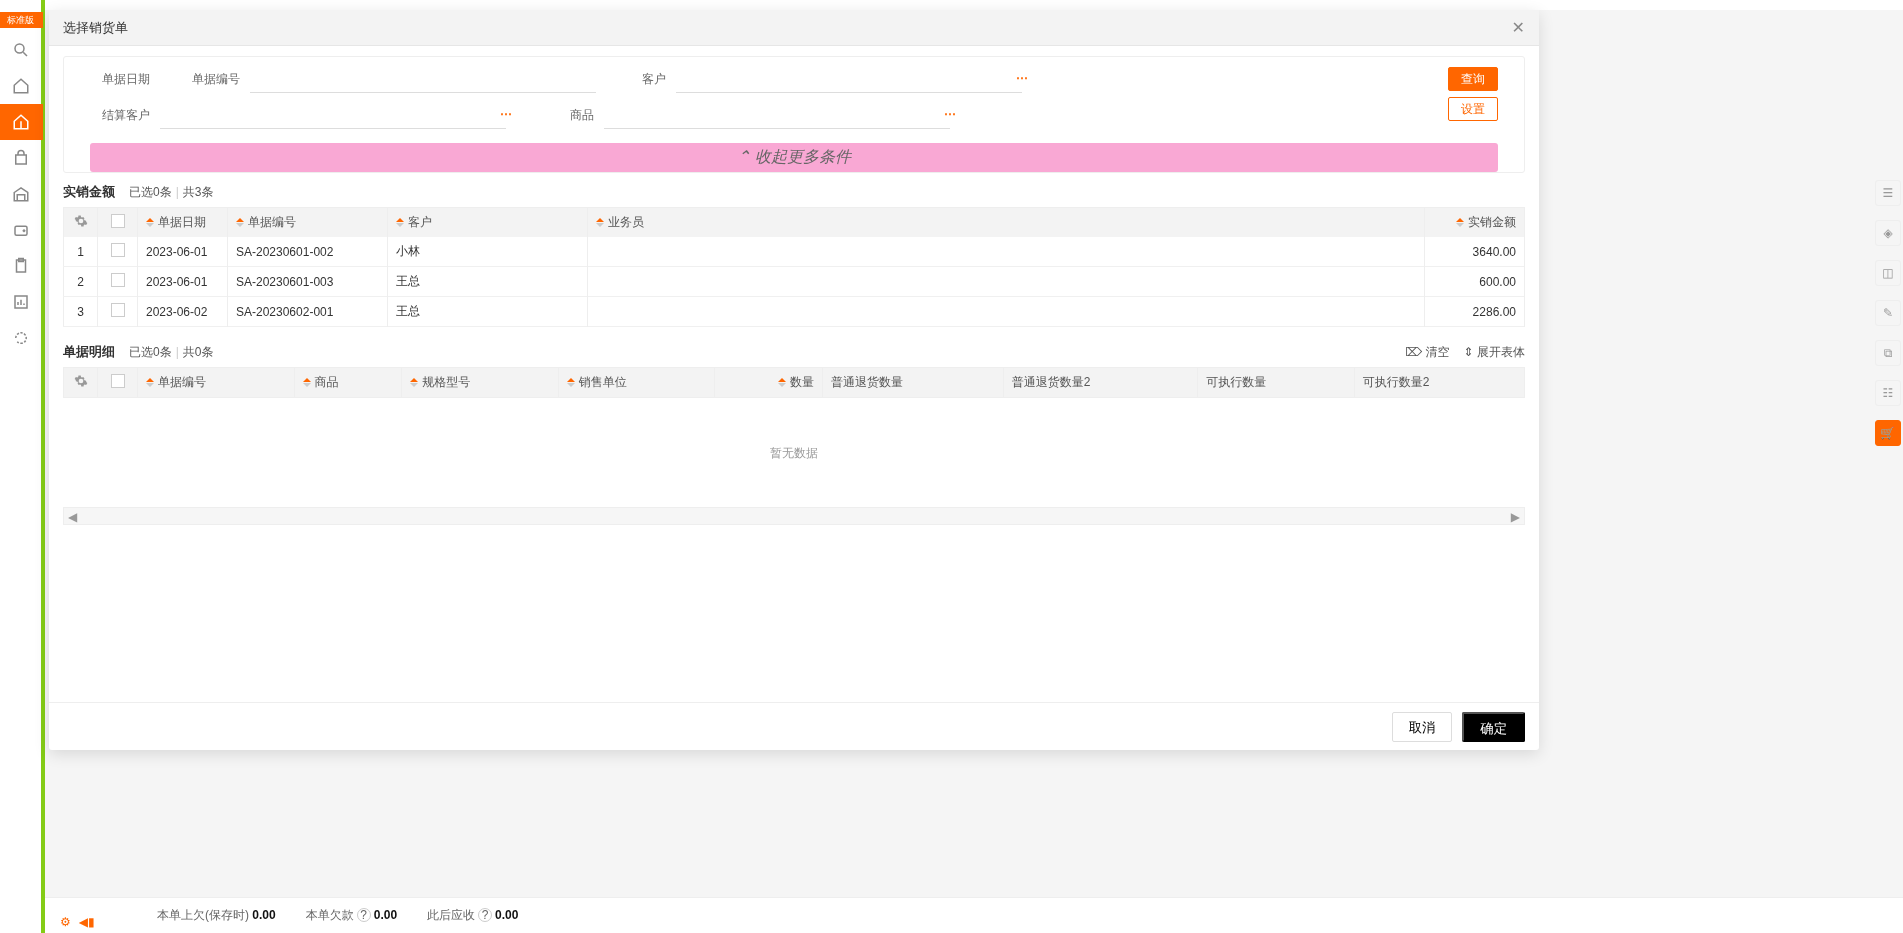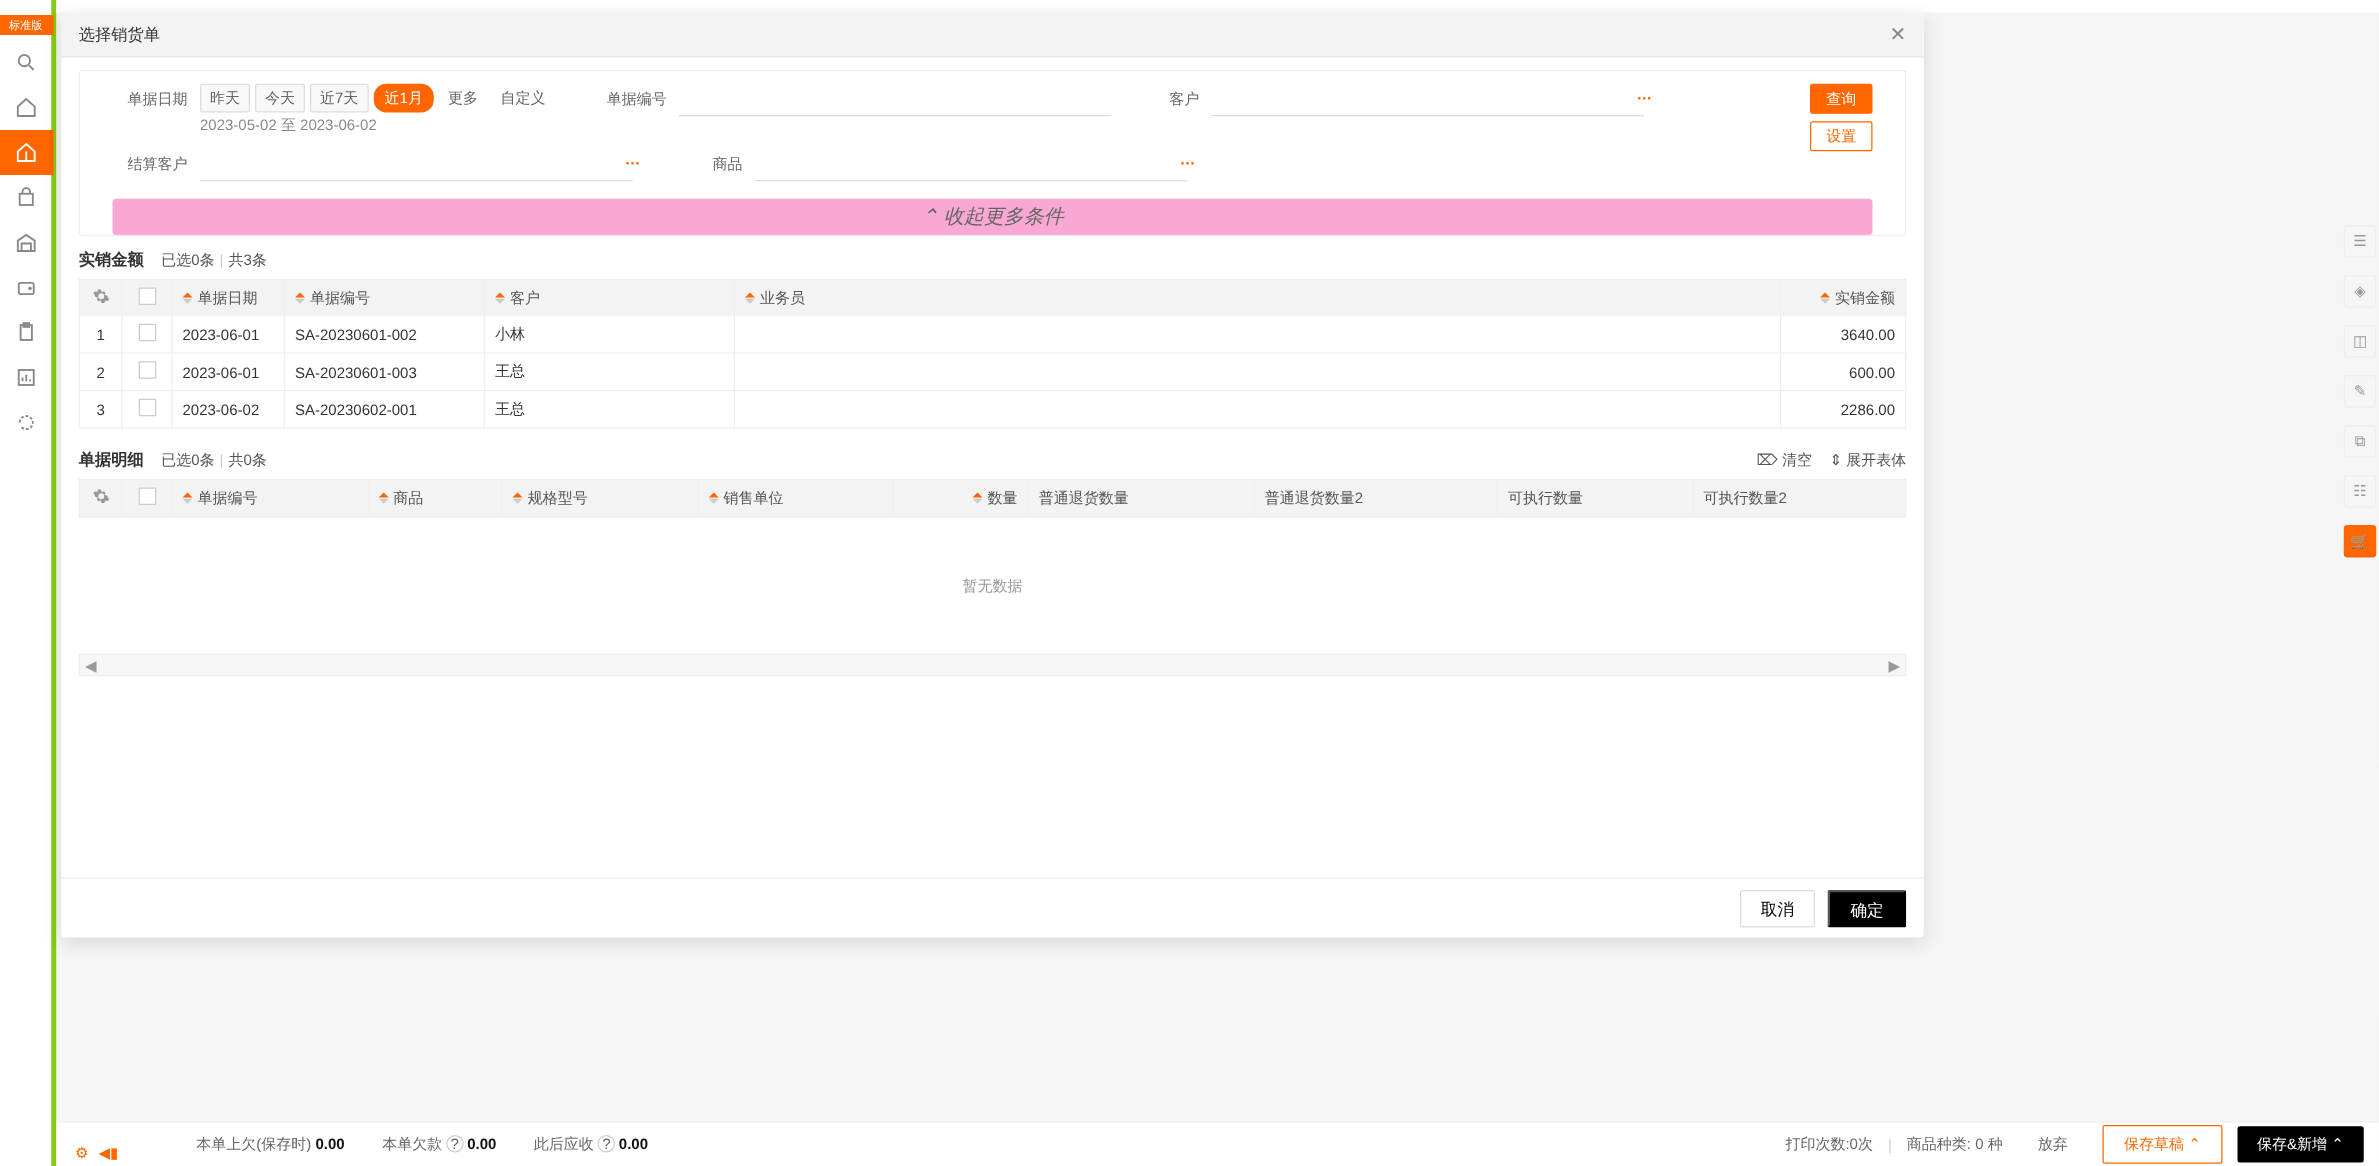--- a/index.html
+++ b/index.html
@@ -414,28 +414,20 @@
   <div class="ritem">☷</div>
   <div class="ritem orange">🛒</div>
 </div>
 
 <div class="bg-bottom">
   <div class="left-block">
     <span><span>本单上欠(保存时)</span> <span class="num">0.00</span></span>
     <span><span>本单欠款</span><span style="display:inline-block;width:14px;height:14px;border:1px solid #ccc;border-radius:50%;text-align:center;line-height:12px;margin:0 3px;">?</span><span class="num">0.00</span></span>
     <span><span>此后应收</span><span style="display:inline-block;width:14px;height:14px;border:1px solid #ccc;border-radius:50%;text-align:center;line-height:12px;margin:0 3px;">?</span><span class="num">0.00</span></span>
   </div>
-  <div class="right-block">
-    <span><span>打印次数:</span><span>0次</span></span>
-    <span style="color:#ccc;">|</span>
-    <span><span>商品种类:</span> <span>0 种</span></span>
-    <span class="btn-plain" style="border:none;">放弃</span>
-    <span class="btn-ghost-orange"><span>保存草稿</span> <span>⌃</span></span>
-    <span class="btn-prim-orange"><span>保存&amp;新增</span> <span>⌃</span></span>
-  </div>
 </div>
 
 <div class="bg-left-toggle">
   <span>⚙</span>
   <span>◀▮</span>
 </div>
 
 <div class="modal-mask">
 <div class="modal">
 
@@ -445,31 +437,20 @@
   </div>
 
   <div class="modal-body">
 
     <div class="filter-box">
       <div style="display:flex;">
         <div style="flex:1;">
           <div class="filter-row">
             <div class="filter-item">
               <div class="lbl">单据日期</div>
-              <div>
-                <div class="date-btns">
-                  <span class="date-btn">昨天</span>
-                  <span class="date-btn">今天</span>
-                  <span class="date-btn">近7天</span>
-                  <span class="date-btn active">近1月</span>
-                  <span class="date-btn" style="border:none;background:none;">更多</span>
-                  <span class="date-btn" style="border:none;background:none;">自定义</span>
-                </div>
-                <div class="date-range">2023-05-02 至 2023-06-02</div>
-              </div>
             </div>
             <div class="filter-item">
               <div class="lbl">单据编号</div>
               <input class="filter-input" style="">
             </div>
             <div class="filter-item">
               <div class="lbl" style="width:40px;">客户</div>
               <input class="filter-input" style="">
               <span class="elps">⋯</span>
             </div>

